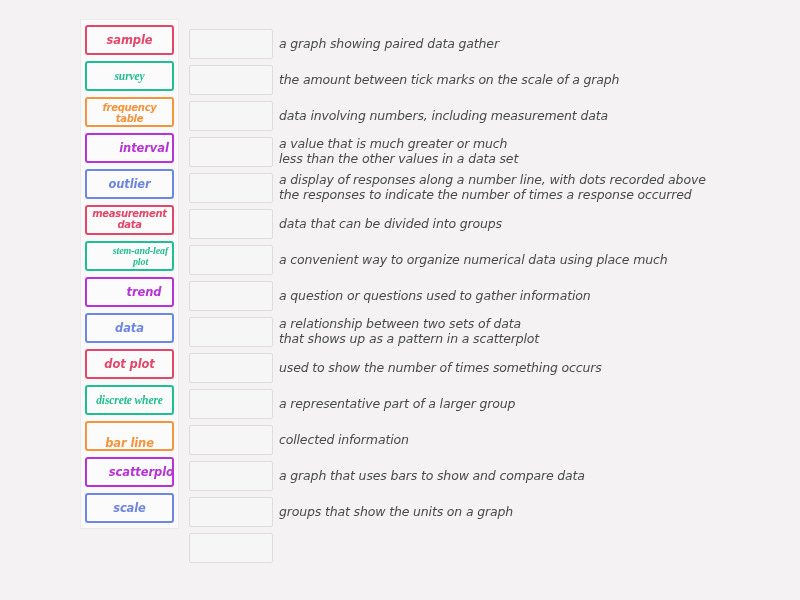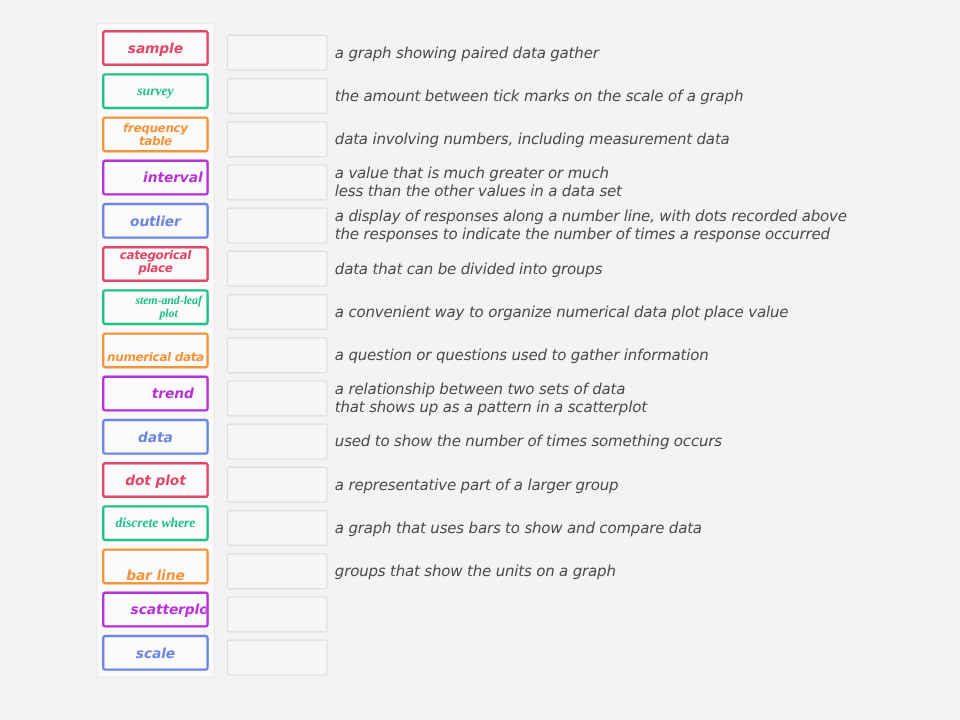--- a/index.html
+++ b/index.html
@@ -138,29 +138,26 @@
       <div class="tile c-orange squeeze">
         <span class="tile-label">frequency table</span>
       </div>
       <div class="tile c-purple">
         <span class="tile-label">interval</span>
       </div>
       <div class="tile c-blue">
         <span class="tile-label">outlier</span>
       </div>
       <div class="tile c-red squeeze">
-        <span class="tile-label">categorical place</span>
+        <span class="tile-label">measurement data</span>
       </div>
       <div class="tile c-green two-line">
         <span class="tile-label">stem-and-leaf
 plot</span>
       </div>
-      <div class="tile c-orange squeeze">
-        <span class="tile-label">numerical data</span>
-      </div>
       <div class="tile c-purple">
         <span class="tile-label">trend</span>
       </div>
       <div class="tile c-blue">
         <span class="tile-label">data</span>
       </div>
       <div class="tile c-red">
         <span class="tile-label">dot plot</span>
       </div>
       <div class="tile c-green">
@@ -210,36 +207,39 @@
 less than the other values in a data set</span>
       </div>
       <div class="definition">
         <span class="definition-text">a display of responses along a number line, with dots recorded above
 the responses to indicate the number of times a response occurred</span>
       </div>
       <div class="definition">
         <span class="definition-text">data that can be divided into groups</span>
       </div>
       <div class="definition">
-        <span class="definition-text">a convenient way to organize numerical data plot place value</span>
+        <span class="definition-text">a convenient way to organize numerical data using place much</span>
       </div>
       <div class="definition">
         <span class="definition-text">a question or questions used to gather information</span>
       </div>
       <div class="definition">
         <span class="definition-text">a relationship between two sets of data
 that shows up as a pattern in a scatterplot</span>
       </div>
       <div class="definition">
         <span class="definition-text">used to show the number of times something occurs</span>
       </div>
       <div class="definition">
         <span class="definition-text">a representative part of a larger group</span>
       </div>
       <div class="definition">
+        <span class="definition-text">collected information</span>
+      </div>
+      <div class="definition">
         <span class="definition-text">a graph that uses bars to show and compare data</span>
       </div>
       <div class="definition">
         <span class="definition-text">groups that show the units on a graph</span>
       </div>
     </div>
 
 </div>
 
 </body></html>

